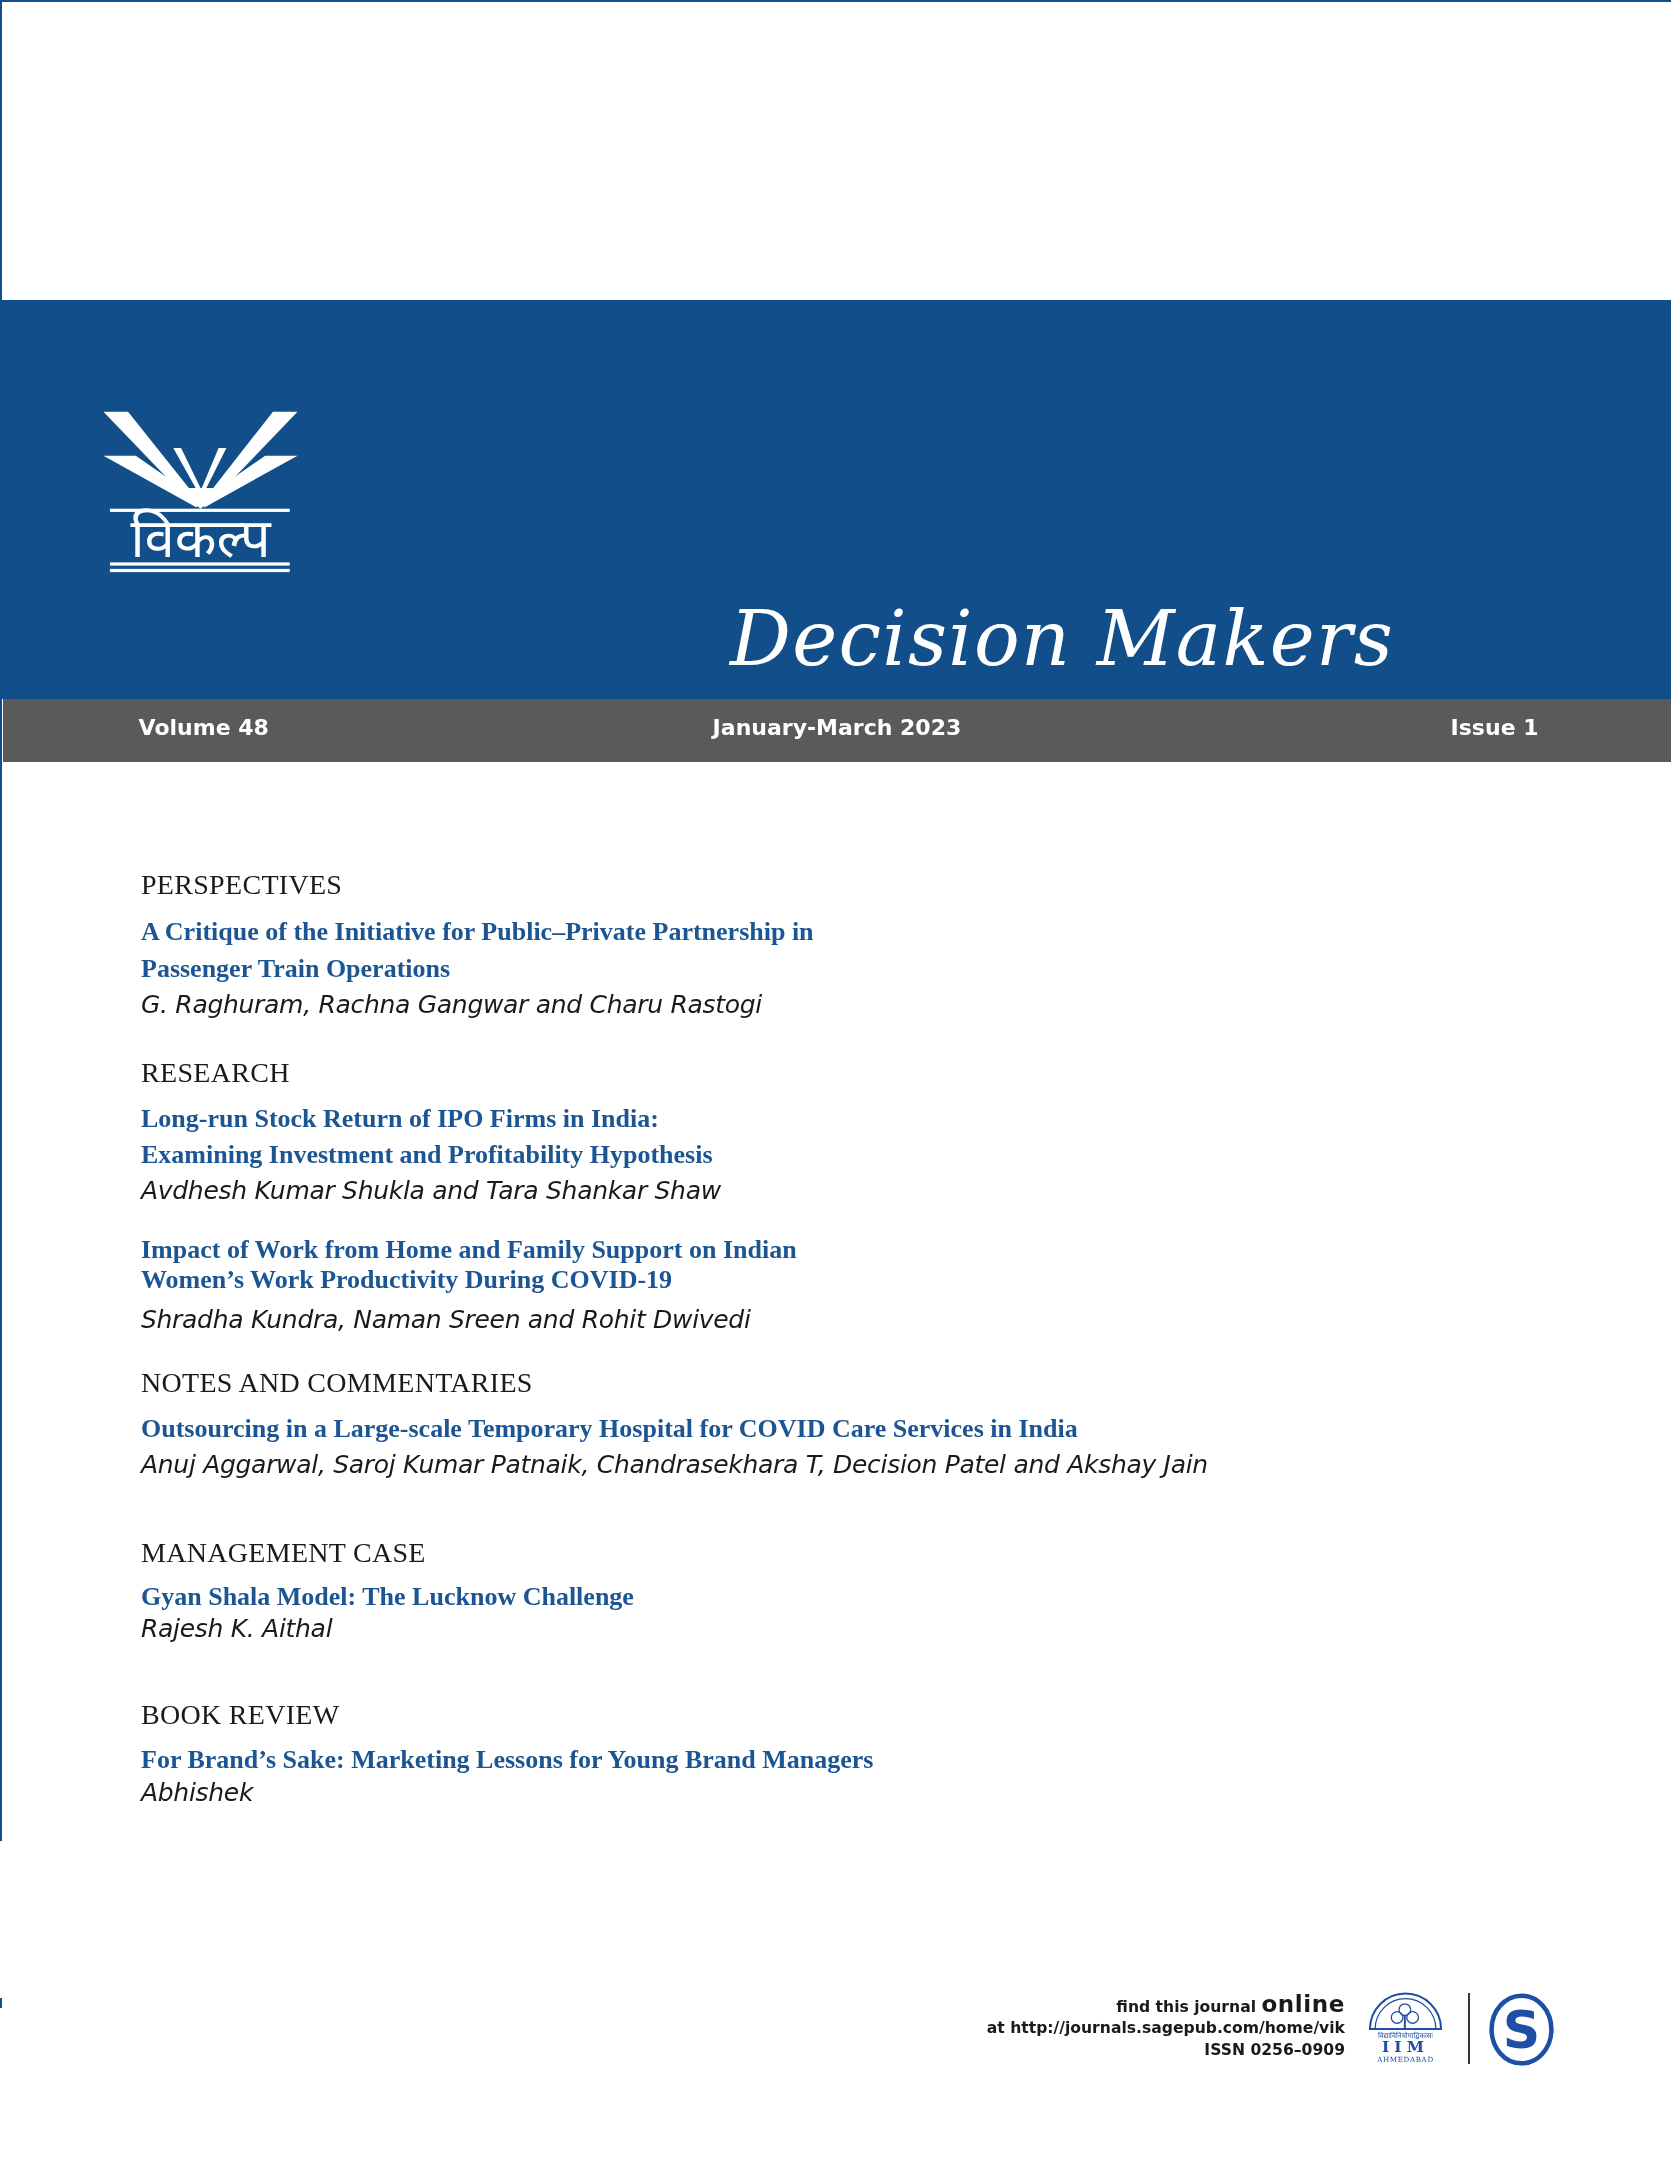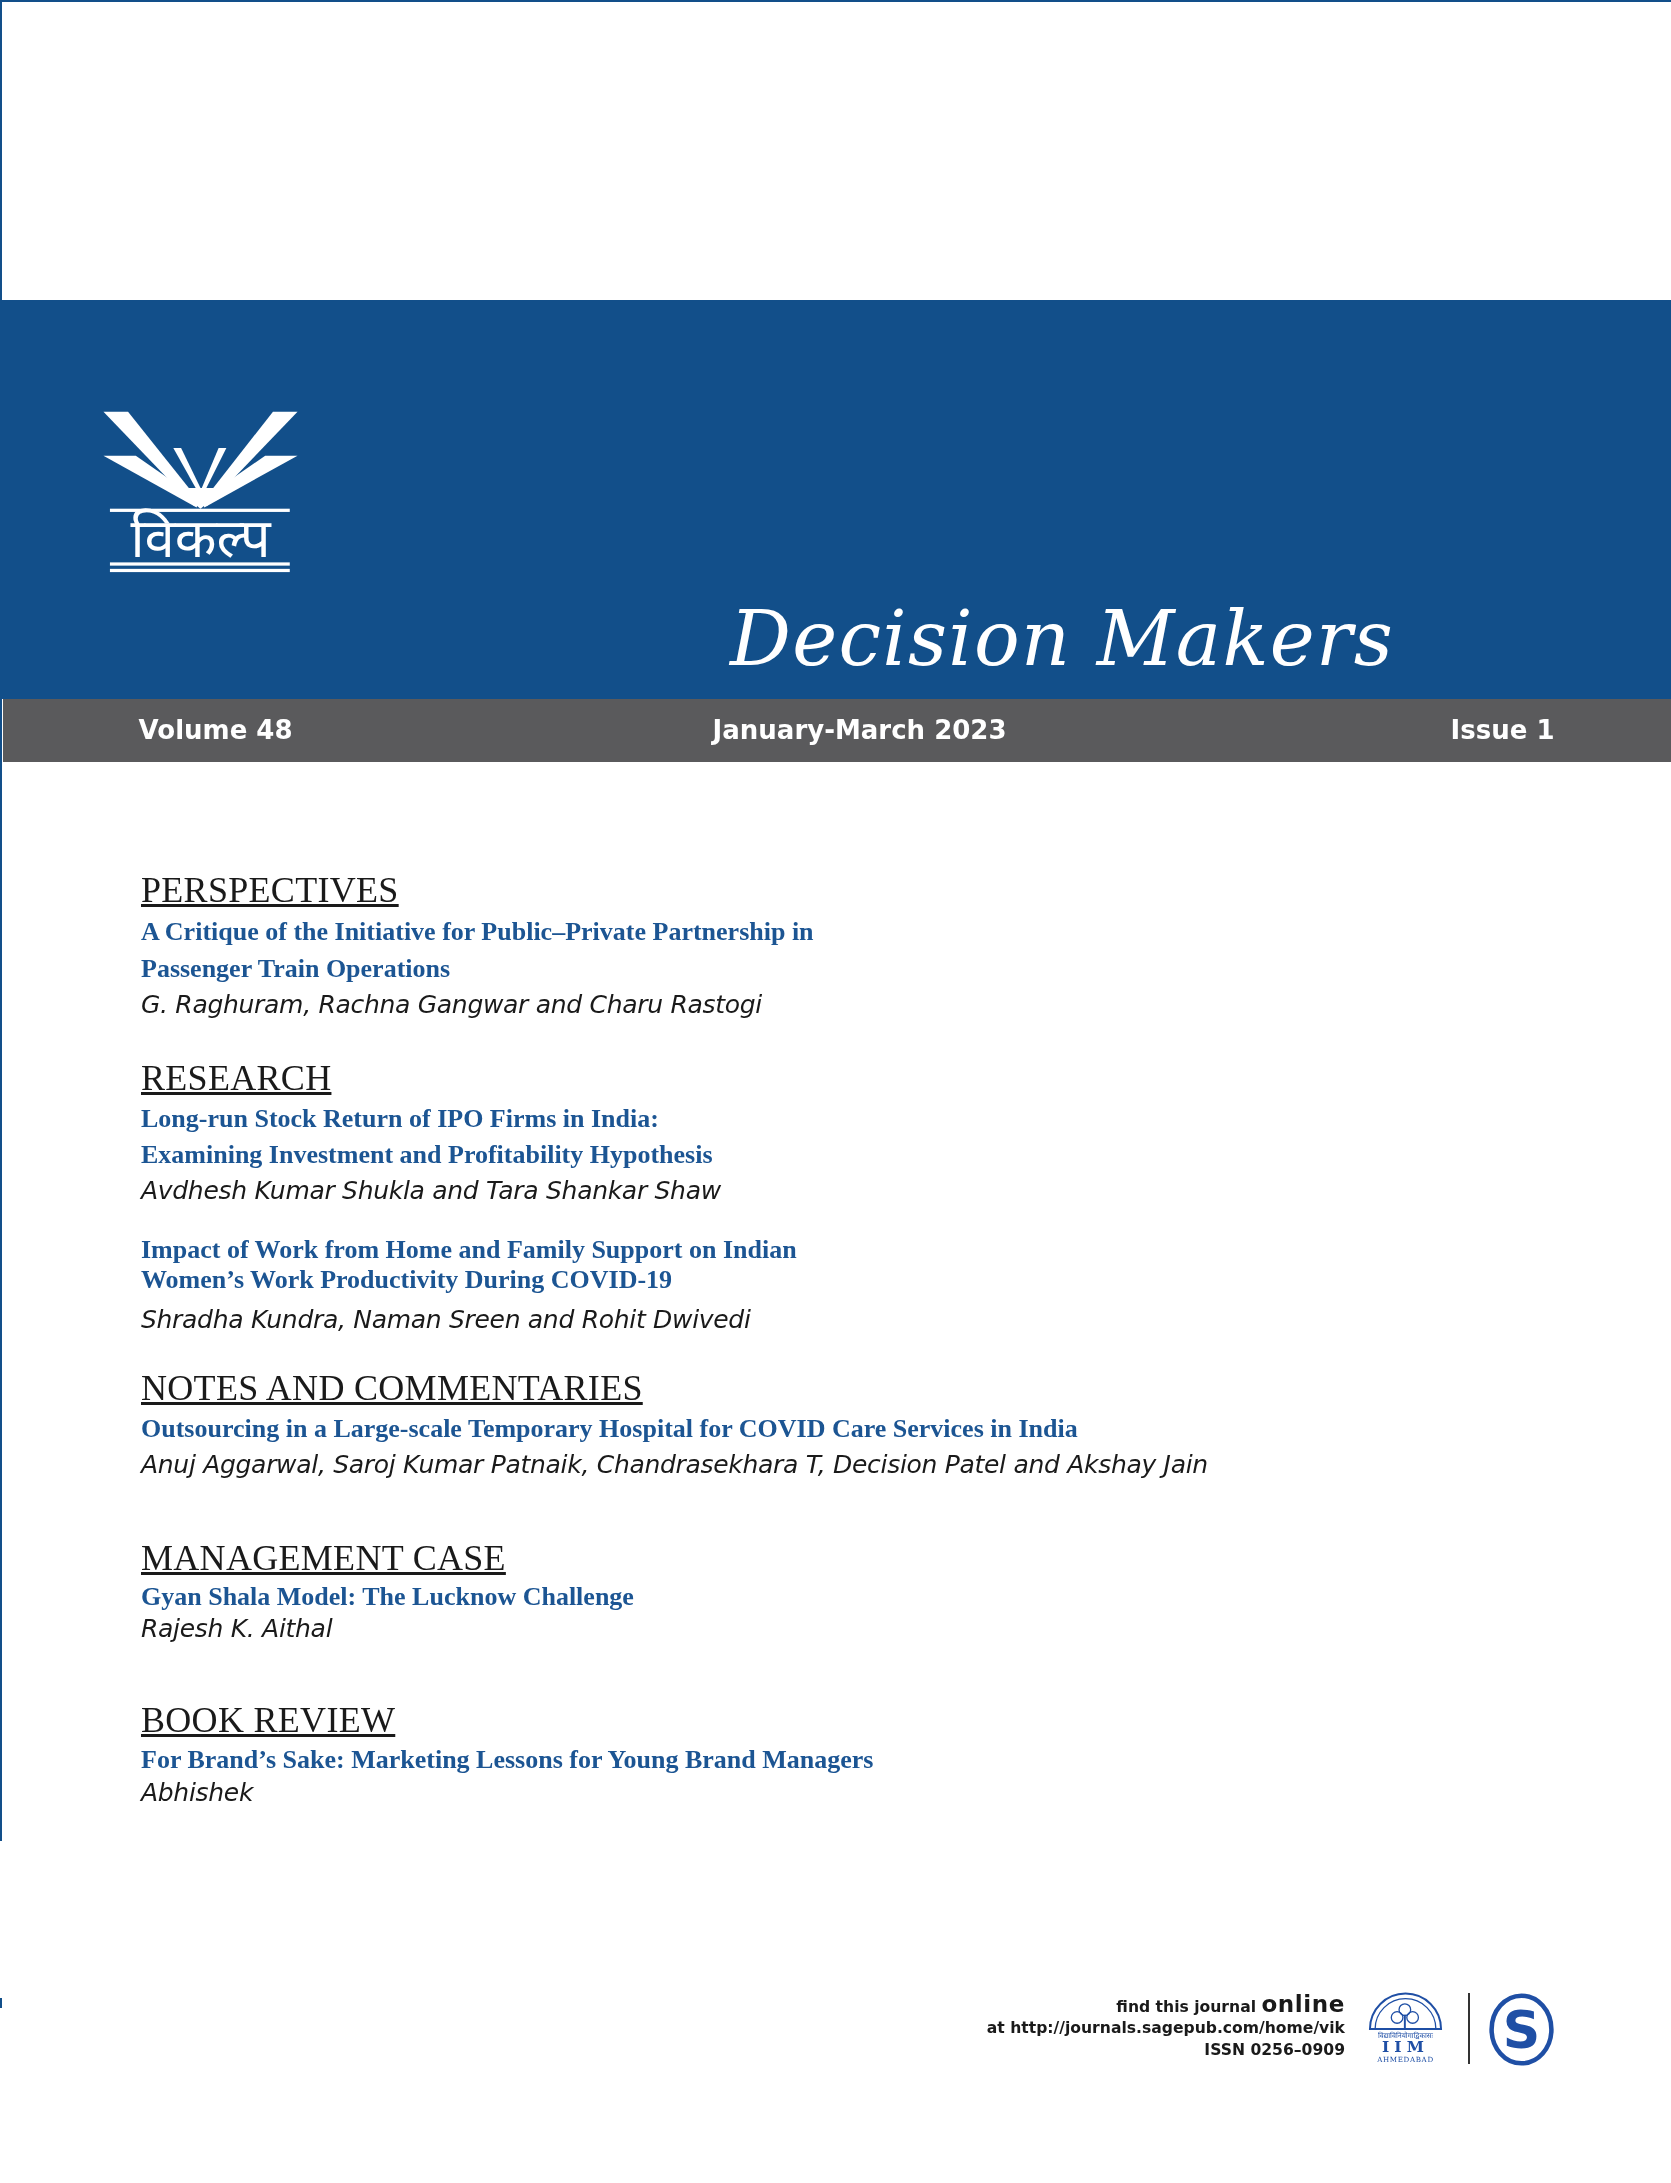--- a/index.html
+++ b/index.html
@@ -23,31 +23,31 @@
       font-size: 76px; line-height: 1; letter-spacing: 1.3px; white-space: nowrap;
     }
     .t1 { left: 386px; top: 91px; }
     .t2 { left: 510px; top: 198px; }
     .t3 { left: 730px; top: 301px; }
 
     .issue-bar {
       position: absolute; left: 2.6px; top: 699px; width: 1669px; height: 63px;
       background: #5a5a5c; color: #ffffff;
       font-family: "DejaVu Sans", "Liberation Sans", sans-serif;
-      font-weight: bold; font-size: 26px;
+      font-weight: bold; font-size: 22px;
     }
     .issue-bar span { position: absolute; top: 15.6px; white-space: nowrap; }
     .vol { left: 136px; }
     .date { left: 710px; }
     .iss { left: 1448px; }
 
     .toc { position: absolute; left: 141px; top: 869px; width: 1426px; }
     .section-head {
-      position: absolute; left: 0; font-size: 36px; color: #1a1a1a; letter-spacing: 0.3px;
-      white-space: nowrap; font-weight: normal; text-decoration: underline;
+      position: absolute; left: 0; font-size: 28px; color: #1a1a1a; letter-spacing: 0.3px;
+      white-space: nowrap; font-weight: normal;
     }
     .art-title {
       position: absolute; left: 0; font-size: 26px; color: #1c5593; font-weight: bold;
       white-space: nowrap; line-height: 35px;
     }
     .art-authors {
       position: absolute; left: 0; font-size: 25px; color: #1a1a1a; font-style: italic;
       font-family: "DejaVu Sans", "Liberation Sans", sans-serif; white-space: nowrap;
       letter-spacing: -0.3px;
       text-align: center;

